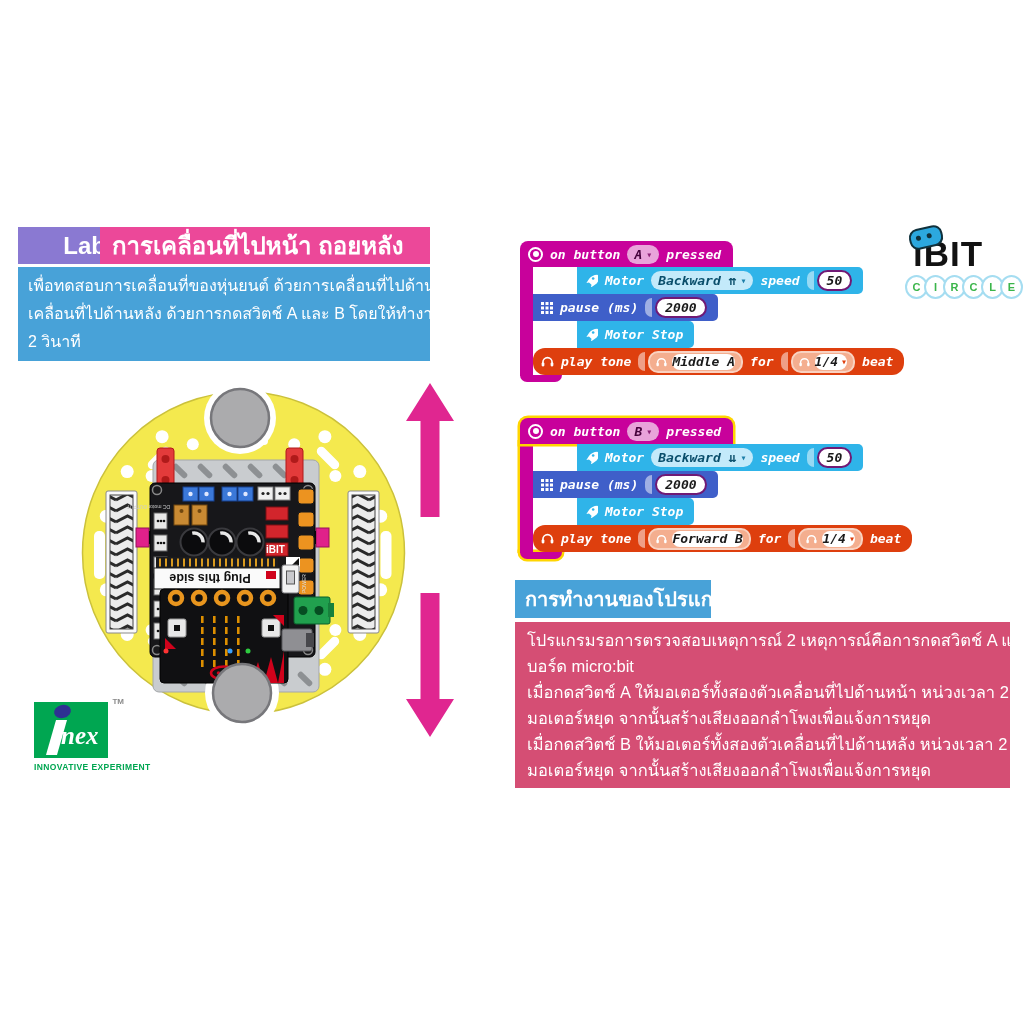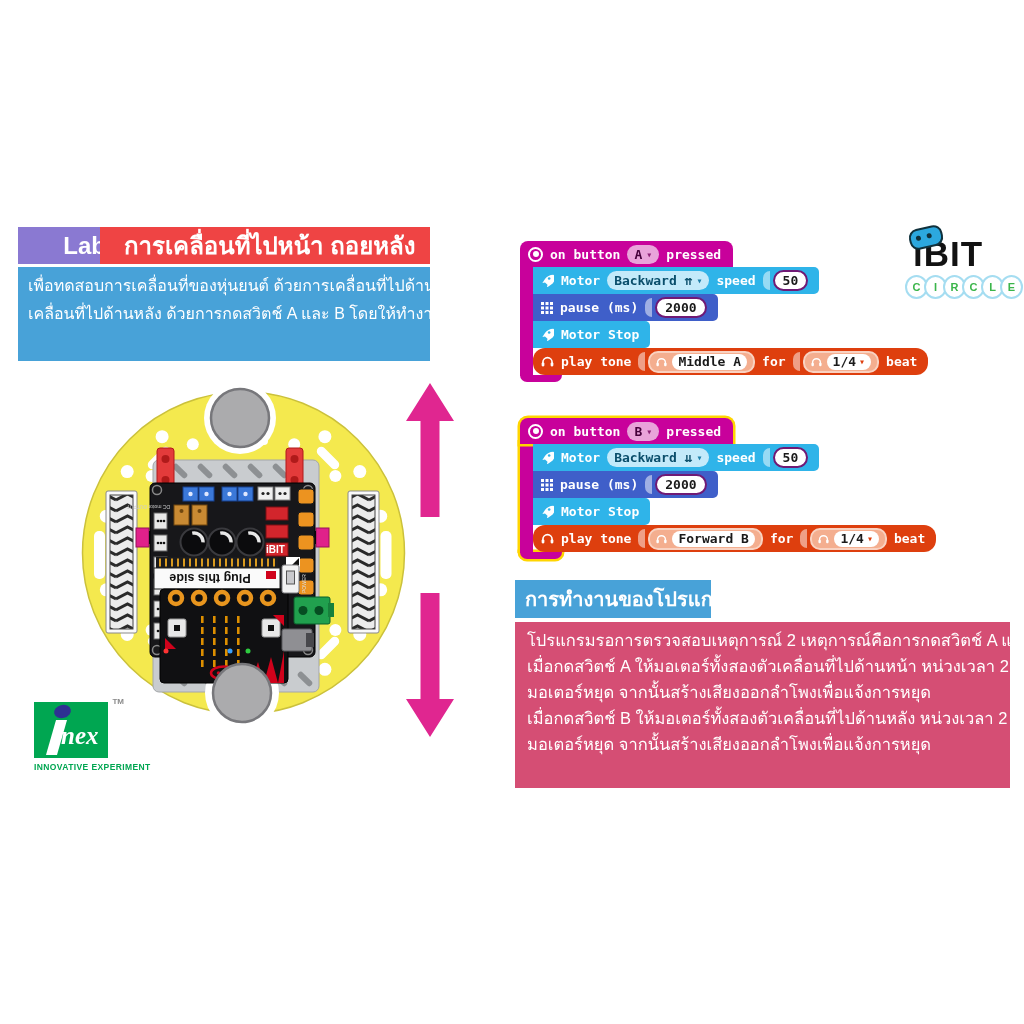--- a/index.html
+++ b/index.html
@@ -8,23 +8,23 @@
     font-family:"Liberation Sans", sans-serif;overflow:hidden;
   }
   .abs{position:absolute;}
 
   
   .lab-badge{
     left:18px;top:227px;width:82px;height:37px;background:#8A79D2;
     color:#fff;font-size:24px;font-weight:600;display:flex;align-items:center;justify-content:center;padding-left:39px;
   }
   .lab-title{
-    left:100px;top:227px;width:330px;height:37px;background:#ef4444;
+    left:100px;top:227px;width:330px;height:37px;background:#ec4899;
     color:#fff;font-size:24px;font-weight:700;display:flex;align-items:center;
-    padding-left:24px;box-sizing:border-box;white-space:nowrap;overflow:hidden;
+    padding-left:12px;box-sizing:border-box;white-space:nowrap;overflow:hidden;
   }
   .intro-box{
     left:18px;top:267px;width:412px;height:94px;background:#48A2D8;color:#fff;
     font-size:16px;line-height:28px;padding:5px 10px;box-sizing:border-box;overflow:hidden;
   }
   .intro-box div{white-space:nowrap;}
 
   
   .exp-title{
     left:515px;top:580px;width:196px;height:38px;background:#48A2D8;color:#fff;
@@ -34,51 +34,51 @@
   .exp-box{
     left:515px;top:622px;width:495px;height:166px;background:#D54E74;color:#fff;
     font-size:16.5px;line-height:26px;padding:5px 12px;box-sizing:border-box;overflow:hidden;
   }
   .exp-box div{white-space:nowrap;}
 
   
   .mc-program{
     position:absolute;
     font-family:"DejaVu Sans Mono","DejaVu Sans",monospace;
-    font-weight:700;font-size:13px;color:#fff;
+    font-weight:700;font-size:13px;color:#fff;font-style:italic;
   }
   .mc-spine{position:absolute;left:0;top:22px;bottom:6px;width:13px;background:#C8019B;}
   .mc-hat{
     position:relative;display:flex;align-items:center;gap:7px;height:26px;width:fit-content;
     background:#C8019B;padding:0 12px 0 8px;border-radius:8px 8px 0 0;
   }
   .mc-rows{margin-left:13px;position:relative;}
   .mc-row{display:flex;align-items:center;gap:7px;height:27px;width:fit-content;
     padding:0 11px 0 8px;border-radius:0 5px 5px 0;}
-  .row-motor{background:#2FB4E9;}
+  .row-motor{background:#2FB4E9;margin-left:44px;}
   .row-pause{background:#3F5FC9;text-align:center;}
   .row-tone{background:#DE3F0E;border-radius:12px;}
   .mc-foot{width:42px;height:7px;background:#C8019B;border-radius:0 0 7px 7px;}
 
   .selected .mc-hat{box-shadow:0 0 0 2.5px #FFD500;}
   .selected .mc-spine{box-shadow:-2.5px 0 0 #FFD500;}
   .selected .mc-foot{box-shadow:0 0 0 2.5px #FFD500;}
 
   .target-icon{width:11px;height:11px;border:2px solid #fff;border-radius:50%;position:relative;flex:0 0 auto;}
   .target-icon::after{content:"";position:absolute;inset:2.5px;background:#fff;border-radius:50%;}
 
   .pill{display:inline-flex;align-items:center;gap:4px;padding:1px 7px;border-radius:10px;line-height:17px;}
   .pill-pink{background:#E9A3DA;color:#45003B;}
   .pill-pink .caret{color:#8E2478;font-size:10px;}
   .pill-blue{background:#C3EAFA;color:#0A4E6B;}
   .pill-blue .caret{color:#1E7FA8;font-size:10px;}
   .oval{background:#fff;border:2px solid #701a75;color:#1a1a1a;border-radius:11px;padding:0 8px;line-height:17px;}
   .socket{width:7px;height:19px;background:rgba(255,255,255,.5);border-radius:10px 0 0 10px;margin-right:-4px;flex:0 0 auto;}
   .capsule{display:inline-flex;align-items:center;gap:5px;background:#F4AE8F;border:2px solid #F9D2C1;border-radius:10px;padding:1px 6px;}
-  .wpill{display:inline-flex;align-items:center;gap:3px;background:#fff;border-radius:8px;padding:0 6px;color:#1a1a1a;line-height:16px;}
+  .wpill{display:inline-flex;align-items:center;gap:3px;background:#fff;border-radius:8px;padding:0 0;color:#1a1a1a;line-height:16px;}
   .caret-red{color:#DE3F0E;font-size:10px;}
   .ic{flex:0 0 auto;}
 
   
   .ibit-logo{left:903px;top:226px;width:120px;}
   .ibit-word{position:relative;height:46px;}
   .ibit-head{
     position:absolute;left:6px;top:1px;width:30px;height:17px;background:#2CA8DF;
     border:2.5px solid #10313C;border-radius:9px;transform:rotate(-13deg);
   }
@@ -106,20 +106,21 @@
 </style>
 </head>
 <body>
 
 <div class="abs lab-badge">Lab02</div>
 <div class="abs lab-title">การเคลื่อนที่ไปหน้า ถอยหลัง</div>
 
 <div class="abs intro-box">
   <div>เพื่อทดสอบการเคลื่อนที่ของหุ่นยนต์  ด้วยการเคลื่อนที่ไปด้านหน้า และ</div>
   <div>เคลื่อนที่ไปด้านหลัง ด้วยการกดสวิตช์ A และ B โดยให้ทำงานเป็นเวลา</div>
+  <div>2 วินาที</div>
 </div>
 
 <svg class="abs" style="left:70px;top:381px" width="345" height="352" viewBox="0 0 345 352">
 
   <circle cx="173.5" cy="172" r="161" fill="#F4E94E" stroke="#CBC13B" stroke-width="1.5"></circle>
 
   <g fill="#ffffff">
     <circle cx="310.7" cy="135.2" r="6.5"></circle>
       <circle cx="289.8" cy="90.6" r="6.5"></circle>
       <circle cx="254.9" cy="55.7" r="6.5"></circle>
@@ -587,20 +588,21 @@
       </span>
       <span>beat</span>
     </div>
   </div>
   <div class="mc-foot"></div>
 </div>
 
 <div class="abs exp-title">การทำงานของโปรแกรม</div>
 <div class="abs exp-box">
   <div>โปรแกรมรอการตรวจสอบเหตุการณ์ 2 เหตุการณ์คือการกดสวิตช์ A และ B ที่อยู่บน</div>
+  <div>บอร์ด micro:bit</div>
   <div>เมื่อกดสวิตช์ A ให้มอเตอร์ทั้งสองตัวเคลื่อนที่ไปด้านหน้า หน่วงเวลา 2 วินาทีแล้วสั่งให้</div>
   <div>มอเตอร์หยุด จากนั้นสร้างเสียงออกลำโพงเพื่อแจ้งการหยุด</div>
   <div>เมื่อกดสวิตช์ B ให้มอเตอร์ทั้งสองตัวเคลื่อนที่ไปด้านหลัง หน่วงเวลา 2 วินาทีแล้วสั่งให้</div>
   <div>มอเตอร์หยุด จากนั้นสร้างเสียงออกลำโพงเพื่อแจ้งการหยุด</div>
 </div>
 
 <div class="abs ibit-logo">
   <div class="ibit-word">
     <span class="ibit-text">iBIT</span>
     <span class="ibit-head"></span>

